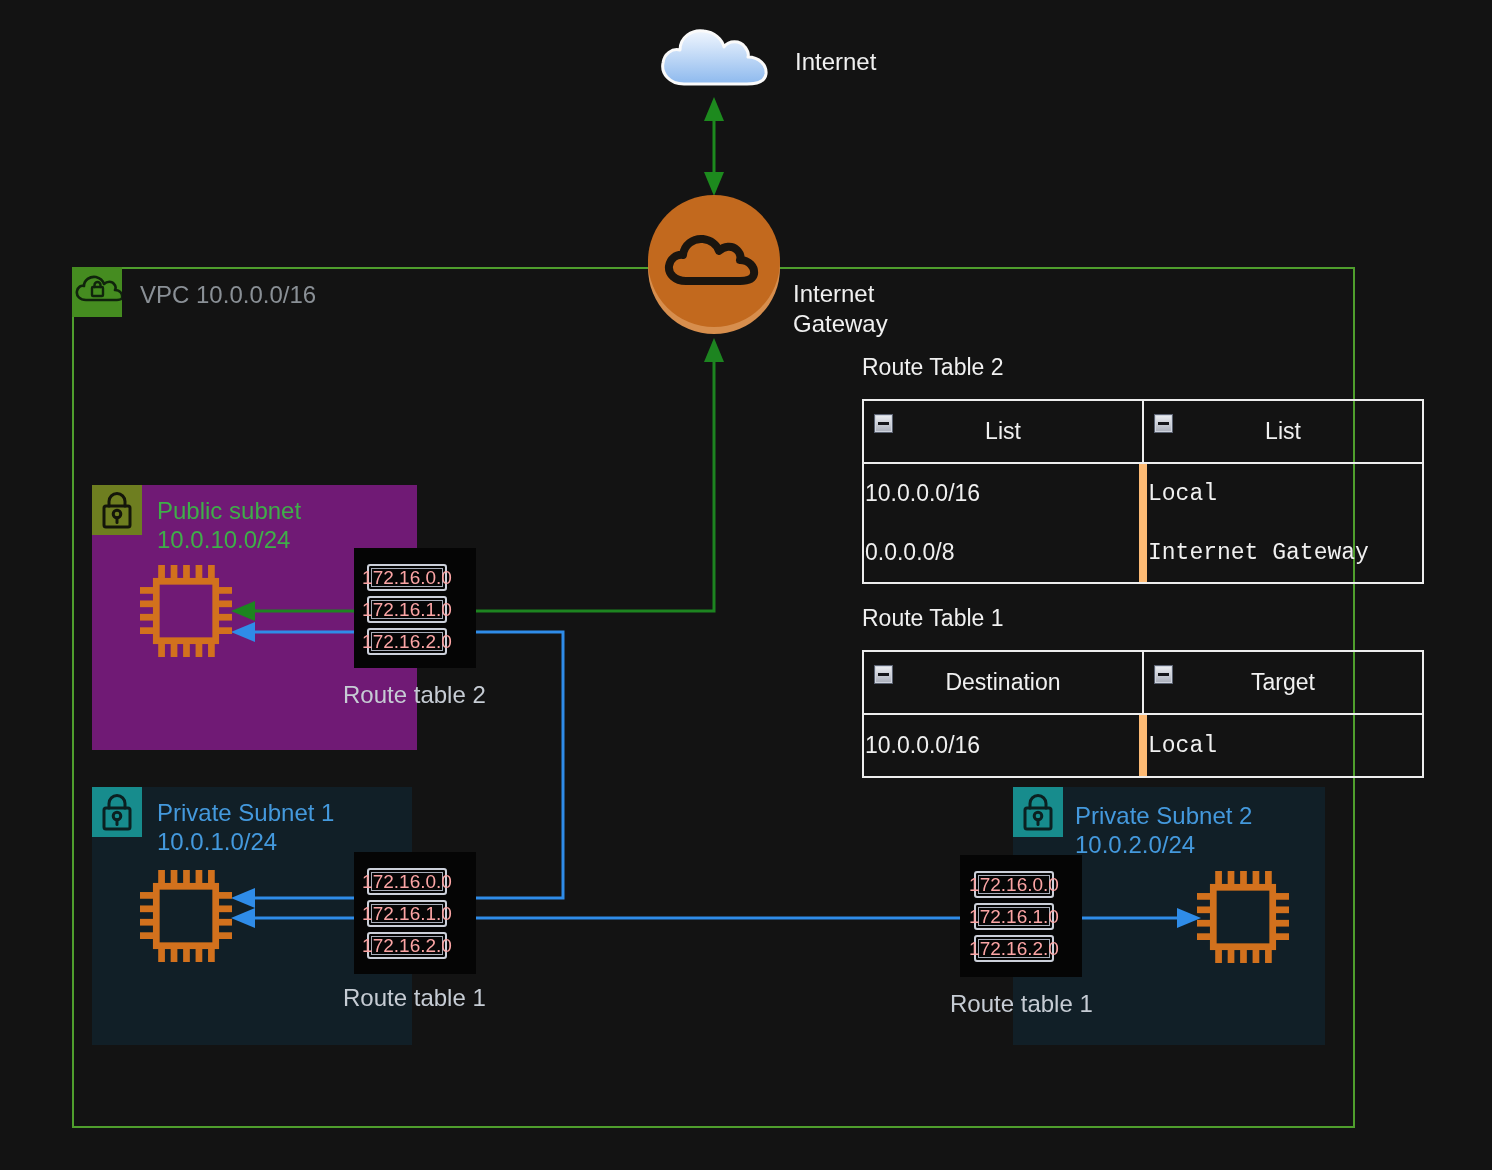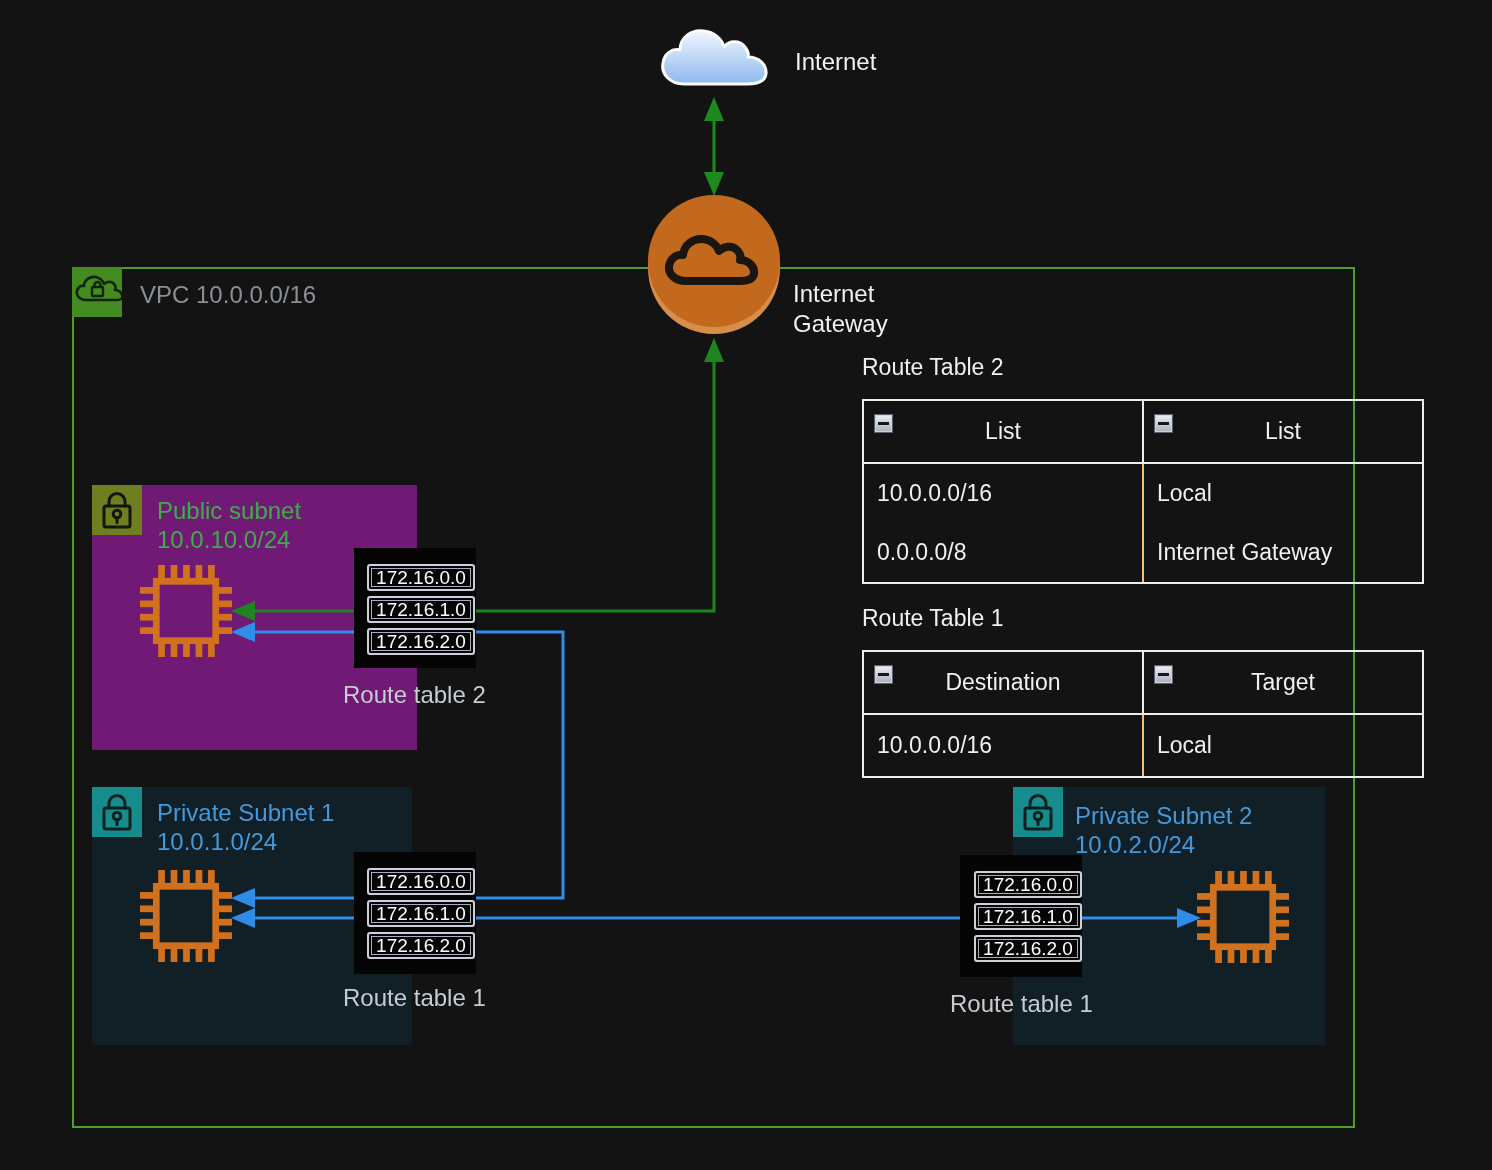--- a/index.html
+++ b/index.html
@@ -30,44 +30,44 @@
 
   
   .stack-backing{background:#050505;z-index:6;}
   .backing-1{left:354px;top:548px;width:122px;height:120px;}
   .backing-2{left:354px;top:852px;width:122px;height:122px;}
   .backing-3{left:960px;top:855px;width:122px;height:122px;}
   .stack{z-index:7;}
   .stack-1{left:367px;top:564px;}
   .stack-2{left:367px;top:868px;}
   .stack-3{left:974px;top:871px;}
-  .route-box{width:108px;height:27px;box-sizing:border-box;background:#060606;border:2px solid #ccd0da;
+  .route-box{width:80px;height:27px;box-sizing:border-box;background:#060606;border:2px solid #ccd0da;
              border-radius:3px;box-shadow:inset 0 0 0 2px #060606, inset 0 0 0 3px #a9aeba;
-             color:#ffffff;font-size:19px;display:flex;align-items:center;justify-content:center;
+             color:#fca5a5;font-size:19px;display:flex;align-items:center;justify-content:center;
              margin-bottom:5px;letter-spacing:0px;}
   .stack-label{font-size:24px;color:#c6ccd4;z-index:7;}
   .label-1{left:343px;top:681px;}
   .label-2{left:343px;top:984px;}
   .label-3{left:950px;top:990px;}
 
   
   .table-title{font-size:23px;color:#f0f0f0;z-index:8;}
   .title-t2{left:862px;top:354px;}
   .title-t1{left:862px;top:605px;}
   .dtable{width:562px;box-sizing:border-box;border:2px solid #ededed;background:transparent;z-index:8;}
   .dtable-2{left:862px;top:399px;}
   .dtable-1{left:862px;top:650px;}
   .thead{display:flex;height:61px;border-bottom:2px solid #ededed;}
   .hcell{flex:1;position:relative;display:flex;align-items:center;justify-content:center;
          font-size:23px;color:#f0f0f0;}
   .hcell + .hcell{border-left:2px solid #ededed;}
   .trow{display:flex;height:59px;}
   .dtable-1 .trow{height:61px;}
-  .tcell{flex:1;display:flex;align-items:center;padding-left:13px;font-size:23px;color:#f0f0f0;box-sizing:border-box;}
-  .tcell + .tcell{border-left:2px solid #fdba74;}
+  .tcell{flex:1;display:flex;align-items:center;padding-left:1px;font-size:23px;color:#f0f0f0;box-sizing:border-box;}
+  .tcell + .tcell{border-left:8px solid #fdba74;font-family:Liberation Mono, monospace;}
   .minus{position:absolute;left:10px;top:13px;width:19px;height:19px;box-sizing:border-box;
          background:linear-gradient(#eef0f4,#a9aeba);border:1px solid #5a6170;
          box-shadow:inset 0 0 0 1px #cfd4de;display:flex;align-items:center;justify-content:center;}
   .minus::after{content:"";width:11px;height:3px;background:#15161a;}
 
   
   .internet-label{left:795px;top:48px;font-size:24px;color:#f0f0f0;z-index:9;}
   .igw-label{left:793px;top:279px;font-size:24px;line-height:30px;color:#f0f0f0;z-index:9;}
 </style>
 </head>

